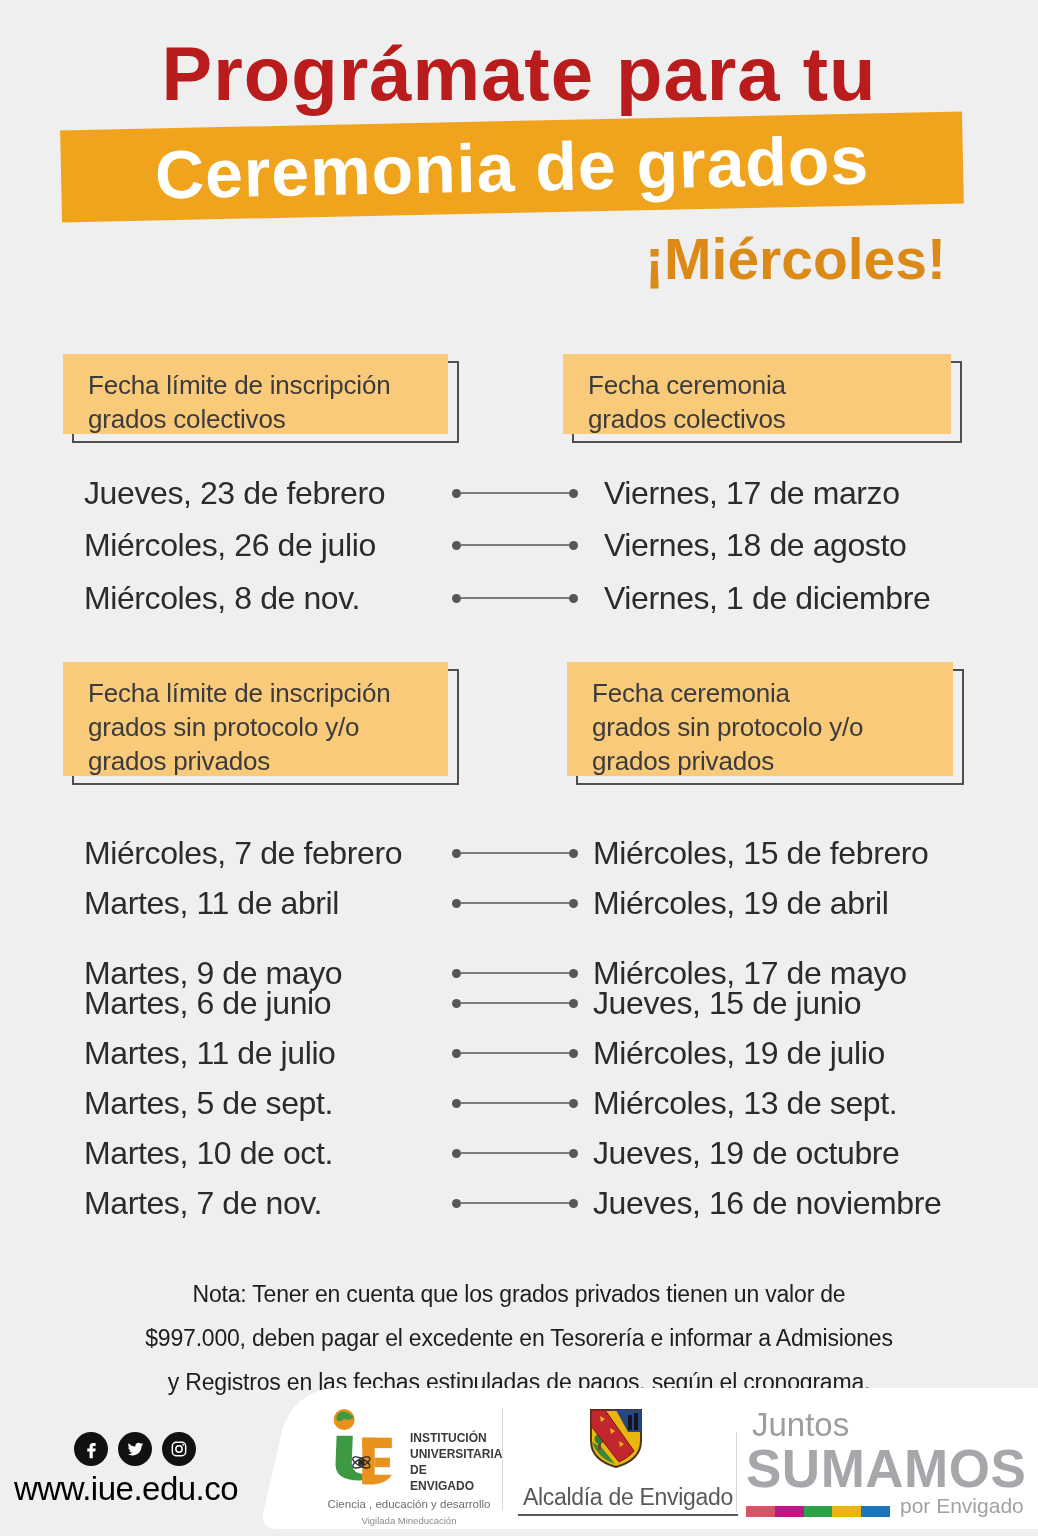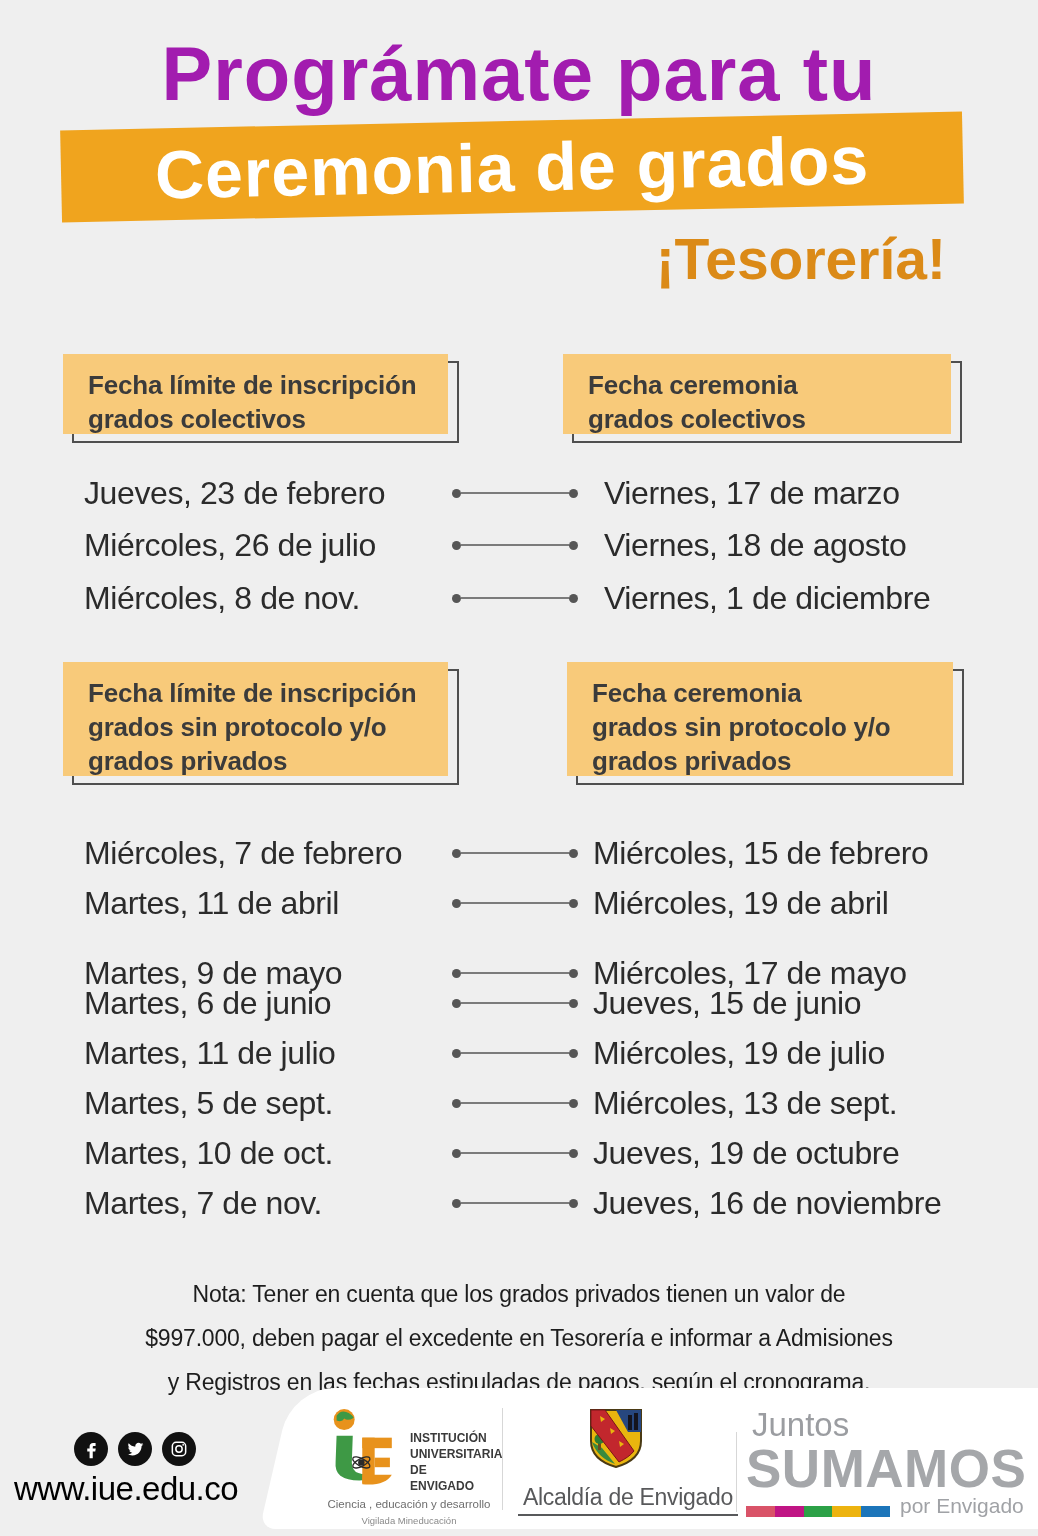--- a/index.html
+++ b/index.html
@@ -1,33 +1,33 @@
 <!DOCTYPE html>
 <html><head>
 <meta charset="utf-8">
 <style>
   html,body{margin:0;padding:0;}
   body{font-family:"Liberation Sans","DejaVu Sans",sans-serif;}
   .page{position:relative;width:1038px;height:1536px;background:#EFEFEF;overflow:hidden;}
 
   
   .title{position:absolute;left:0;top:30px;width:100%;text-align:center;
-         font-size:76px;font-weight:bold;letter-spacing:1px;color:#a21caf;}
+         font-size:76px;font-weight:bold;letter-spacing:1px;color:#b91c1c;}
   .banner{position:absolute;left:61px;top:121px;width:902px;height:92px;
           background:#F0A41E;transform:rotate(-1.2deg);transform-origin:50% 50%;}
   .banner-text{width:100%;height:100%;display:flex;align-items:center;justify-content:center;
           font-size:68px;font-weight:bold;letter-spacing:1px;color:#FFFFFF;}
   .cta{position:absolute;right:92px;top:226px;font-size:57px;font-weight:bold;color:#DB8A17;}
 
   
   .tagbox{position:absolute;border:2px solid #4F4F4F;}
   .tagbox::before{content:"";position:absolute;left:-11px;top:-9px;
           width:calc(100% + 2px);height:calc(100% + 2px);background:#F8CA7A;}
   .tagbox .txt{position:relative;padding:5px 4px 7px 14px;
-          font-size:26px;font-weight:bold;letter-spacing:-0.2px;
+          font-size:26px;font-weight:normal;letter-spacing:-0.2px;
           color:#3B3B3B;line-height:34px;}
 
   
   .row{position:absolute;left:0;width:100%;height:40px;}
   .d-left,.d-right{position:absolute;top:0;height:40px;line-height:40px;
           font-size:32px;letter-spacing:-0.4px;color:#2B2B2B;white-space:nowrap;}
   .d-left{left:84px;}
   .d-right{left:604px;}
   .s2 .d-right{left:593px;}
   .connector{position:absolute;left:452px;top:0;width:126px;height:40px;
@@ -81,21 +81,21 @@
 </style>
 </head>
 <body>
 
 <div class="page">
 
   <div class="title">Prográmate para tu</div>
   <div class="banner">
     <div class="banner-text">Ceremonia de grados</div>
   </div>
-  <div class="cta">¡Tesorería!</div>
+  <div class="cta">¡Miércoles!</div>
 
   <div class="tagbox" style="left:72px;top:361px;width:383px;height:78px;">
     <div class="txt">
       <div>Fecha límite de inscripción</div>
       <div>grados colectivos</div>
     </div>
   </div>
   <div class="tagbox" style="left:572px;top:361px;width:386px;height:78px;">
     <div class="txt">
       <div>Fecha ceremonia</div>

